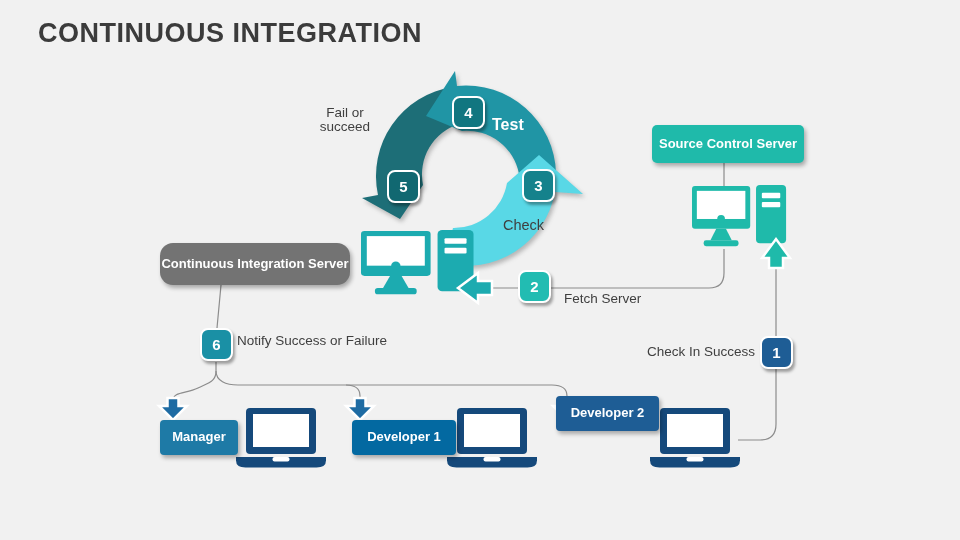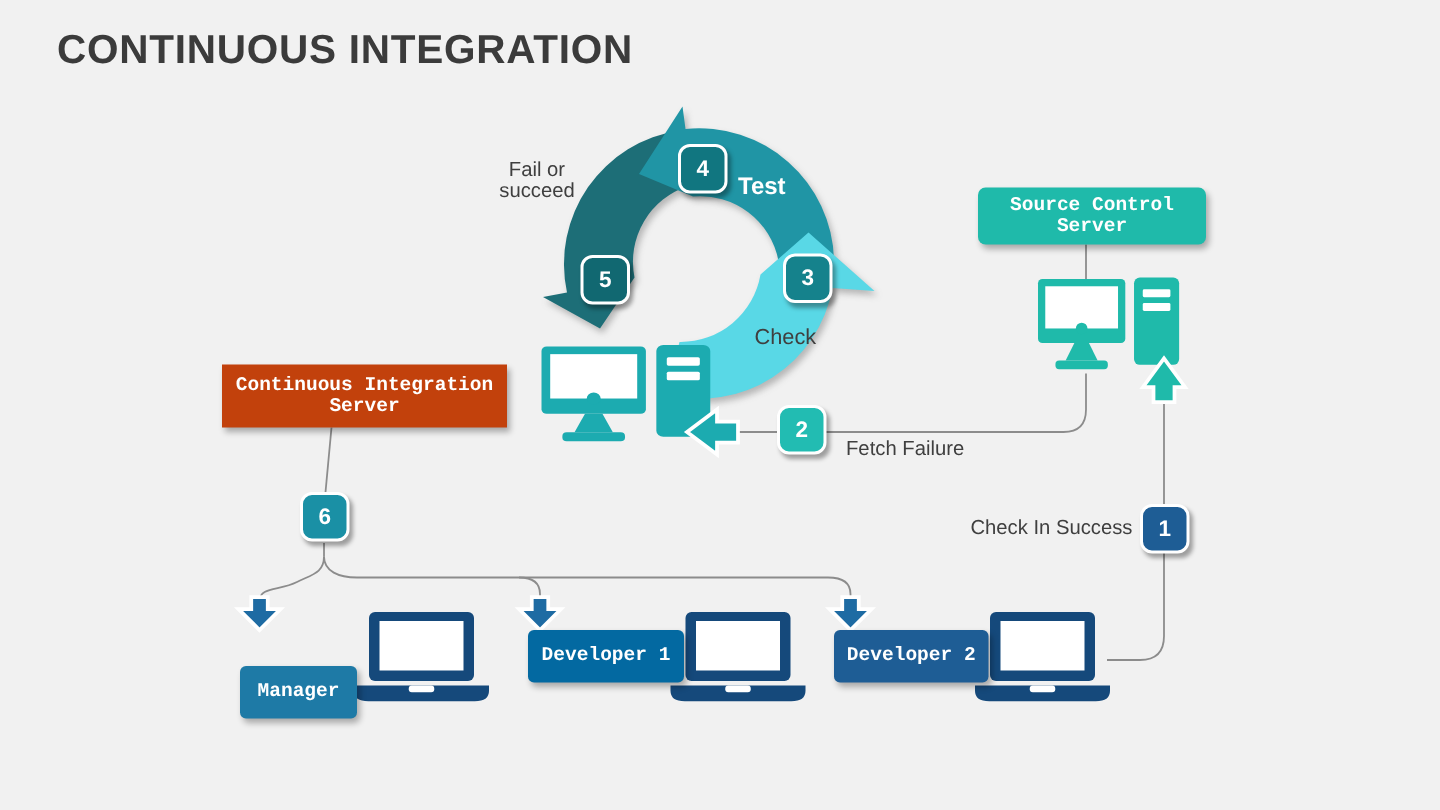--- a/index.html
+++ b/index.html
@@ -11,44 +11,44 @@
   }
   .stage{position:absolute;inset:0;width:960px;height:428px;}
   svg.layer{position:absolute;left:0;top:0;width:960px;height:540px;}
   .title{
     position:absolute;left:38px;top:18px;
     font-size:27px;font-weight:700;color:#3b3b3b;letter-spacing:.5px;
   }
   .pill{
     position:absolute;display:flex;align-items:center;justify-content:center;
     color:#fff;font-weight:700;font-size:13px;border-radius:5px;
-    box-shadow:2px 3px 4px rgba(0,0,0,.30);text-align:center;line-height:1.1;font-family:Liberation Mono, monospace;
+    box-shadow:2px 3px 4px rgba(0,0,0,.30);text-align:center;line-height:1.1;
   }
   .pill-scs{left:652px;top:125px;width:152px;height:38px;background:#1fbaaa;}
-  .pill-ci{left:148px;top:243px;width:190px;height:42px;background:#c2410c;border-radius:0;}
-  .pill-manager{left:160px;top:420px;width:78px;height:35px;background:#1e7aa6;border-radius:4px;margin-top:24px;}
+  .pill-ci{left:160px;top:243px;width:190px;height:42px;background:#737373;border-radius:13px;}
+  .pill-manager{left:160px;top:420px;width:78px;height:35px;background:#1e7aa6;border-radius:4px;}
   .pill-dev1{left:352px;top:420px;width:104px;height:35px;background:#0369a1;border-radius:4px;}
-  .pill-dev2{left:556px;top:420px;width:103px;height:35px;background:#1e5d95;border-radius:4px;}
+  .pill-dev2{left:556px;top:396px;width:103px;height:35px;background:#1e5d95;border-radius:4px;}
   .badge{
     position:absolute;width:29px;height:29px;
     display:flex;align-items:center;justify-content:center;
     color:#fff;font-weight:700;font-size:15px;
     border:2px solid #fff;border-radius:8px;
     box-shadow:2px 3px 3px rgba(0,0,0,.35);
   }
   .badge-4{left:452px;top:96px;background:#117680;}
   .badge-5{left:387px;top:170px;background:#116871;}
   .badge-3{left:522px;top:169px;background:#15828c;}
   .badge-2{left:518px;top:270px;background:#22bcb2;}
   .badge-6{left:200px;top:328px;background:#1a90a5;}
   .badge-1{left:760px;top:336px;background:#1e5d95;}
   .note{
     position:absolute;color:#3f3f3f;font-size:13.5px;white-space:nowrap;
   }
-  .note-fail{left:322px;top:106px;width:72px;text-align:center;white-space:normal;line-height:1.05;}
+  .note-fail{left:309px;top:106px;width:72px;text-align:center;white-space:normal;line-height:1.05;}
   .note-test{left:492px;top:116px;color:#fff;font-weight:700;font-size:16px;}
   .note-build{left:503px;top:217px;font-size:14.5px;}
   .note-fetch{left:564px;top:291px;}
   .note-notify{left:237px;top:333px;}
   .note-checkin{left:615px;top:344px;width:140px;text-align:right;}
 </style>
 </head>
 <body>
 
 <div class="stage">
@@ -120,16 +120,17 @@
   <div class="badge badge-2">2</div>
   <div class="badge badge-6">6</div>
   <div class="badge badge-1">1</div>
 
   <div class="note note-fail">
     <span>Fail or</span><br>
     <span>succeed</span>
   </div>
   <div class="note note-test">Test</div>
   <div class="note note-build">Check</div>
-  <div class="note note-fetch">Fetch Failure</div>
+  <div class="note note-fetch">Fetch Server</div>
+  <div class="note note-notify">Notify Success or Failure</div>
   <div class="note note-checkin">Check In Success</div>
 
 </div>
 
 </body></html>

